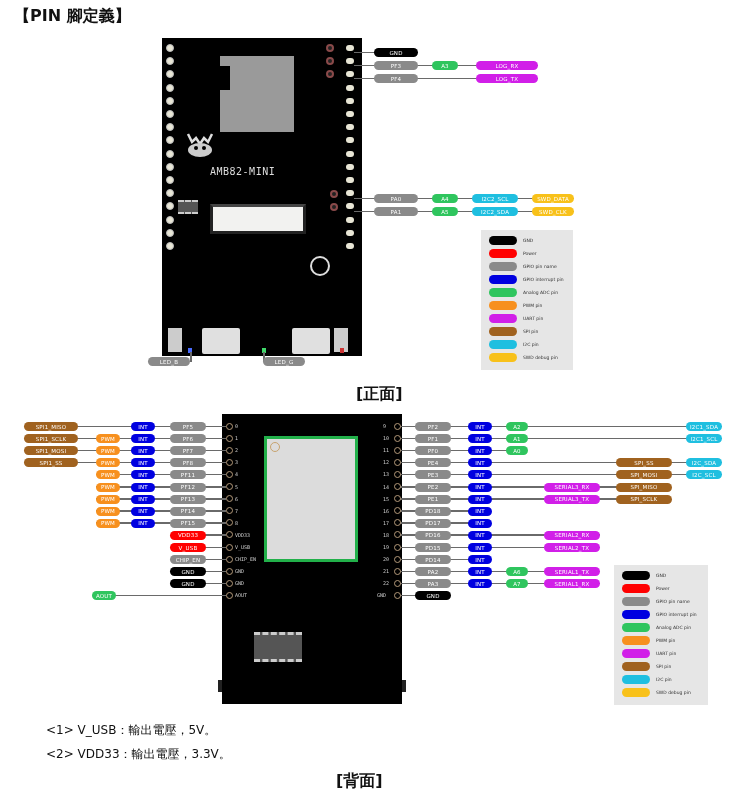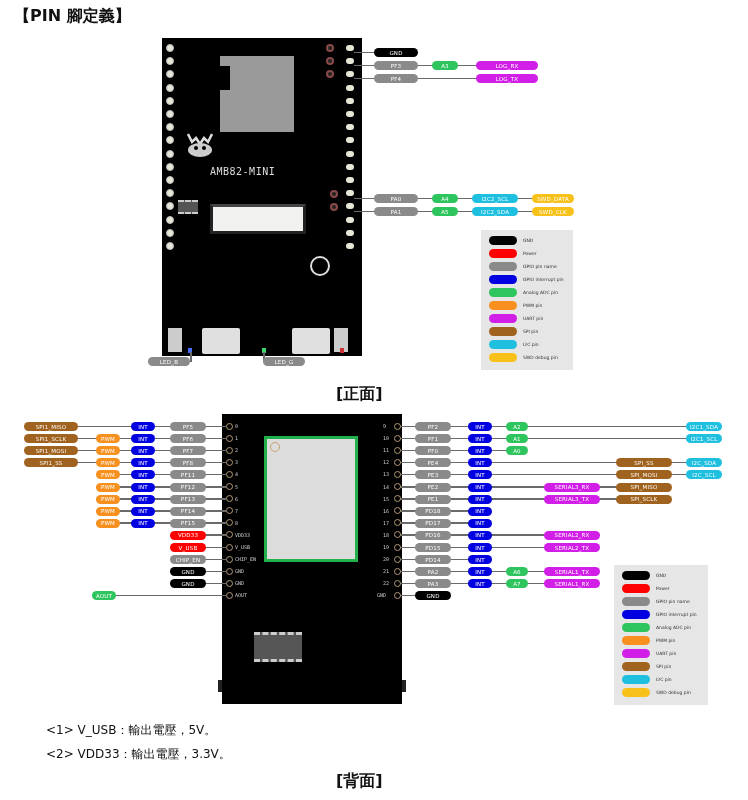--- a/index.html
+++ b/index.html
@@ -188,21 +188,21 @@
     <div class="legend-row" style="top:110px;">
       <div class="legend-sw" style="background:#1fbfe0;"></div>
       <span class="legend-tx">I2C pin</span>
     </div>
     <div class="legend-row" style="top:123px;">
       <div class="legend-sw" style="background:#f8c11a;"></div>
       <span class="legend-tx">SWD debug pin</span>
     </div>
   </div>
 
-<div class="abs caption" style="left:336px;top:384px;">[正面]</div>
+<div class="abs caption" style="left:356px;top:384px;">[正面]</div>
 
 <div class="abs board" style="left:222px;top:414px;width:180px;height:290px;">
   <div class="abs" style="left:42px;top:22px;width:94px;height:126px;background:#dcdcdc;border:3px solid #22b04a;"></div>
   <div class="abs" style="left:48px;top:28px;width:10px;height:10px;border-radius:50%;border:1.5px solid #c8a470;"></div>
   <div class="abs" style="left:32px;top:218px;width:48px;height:30px;background:#555;border-top:3px dashed #ccc;border-bottom:3px dashed #ccc;"></div>
   <div class="abs" style="left:-4px;top:266px;width:4px;height:12px;background:#222;"></div>
   <div class="abs" style="left:180px;top:266px;width:4px;height:12px;background:#222;"></div>
 </div>
 
 <div id="back-left">

